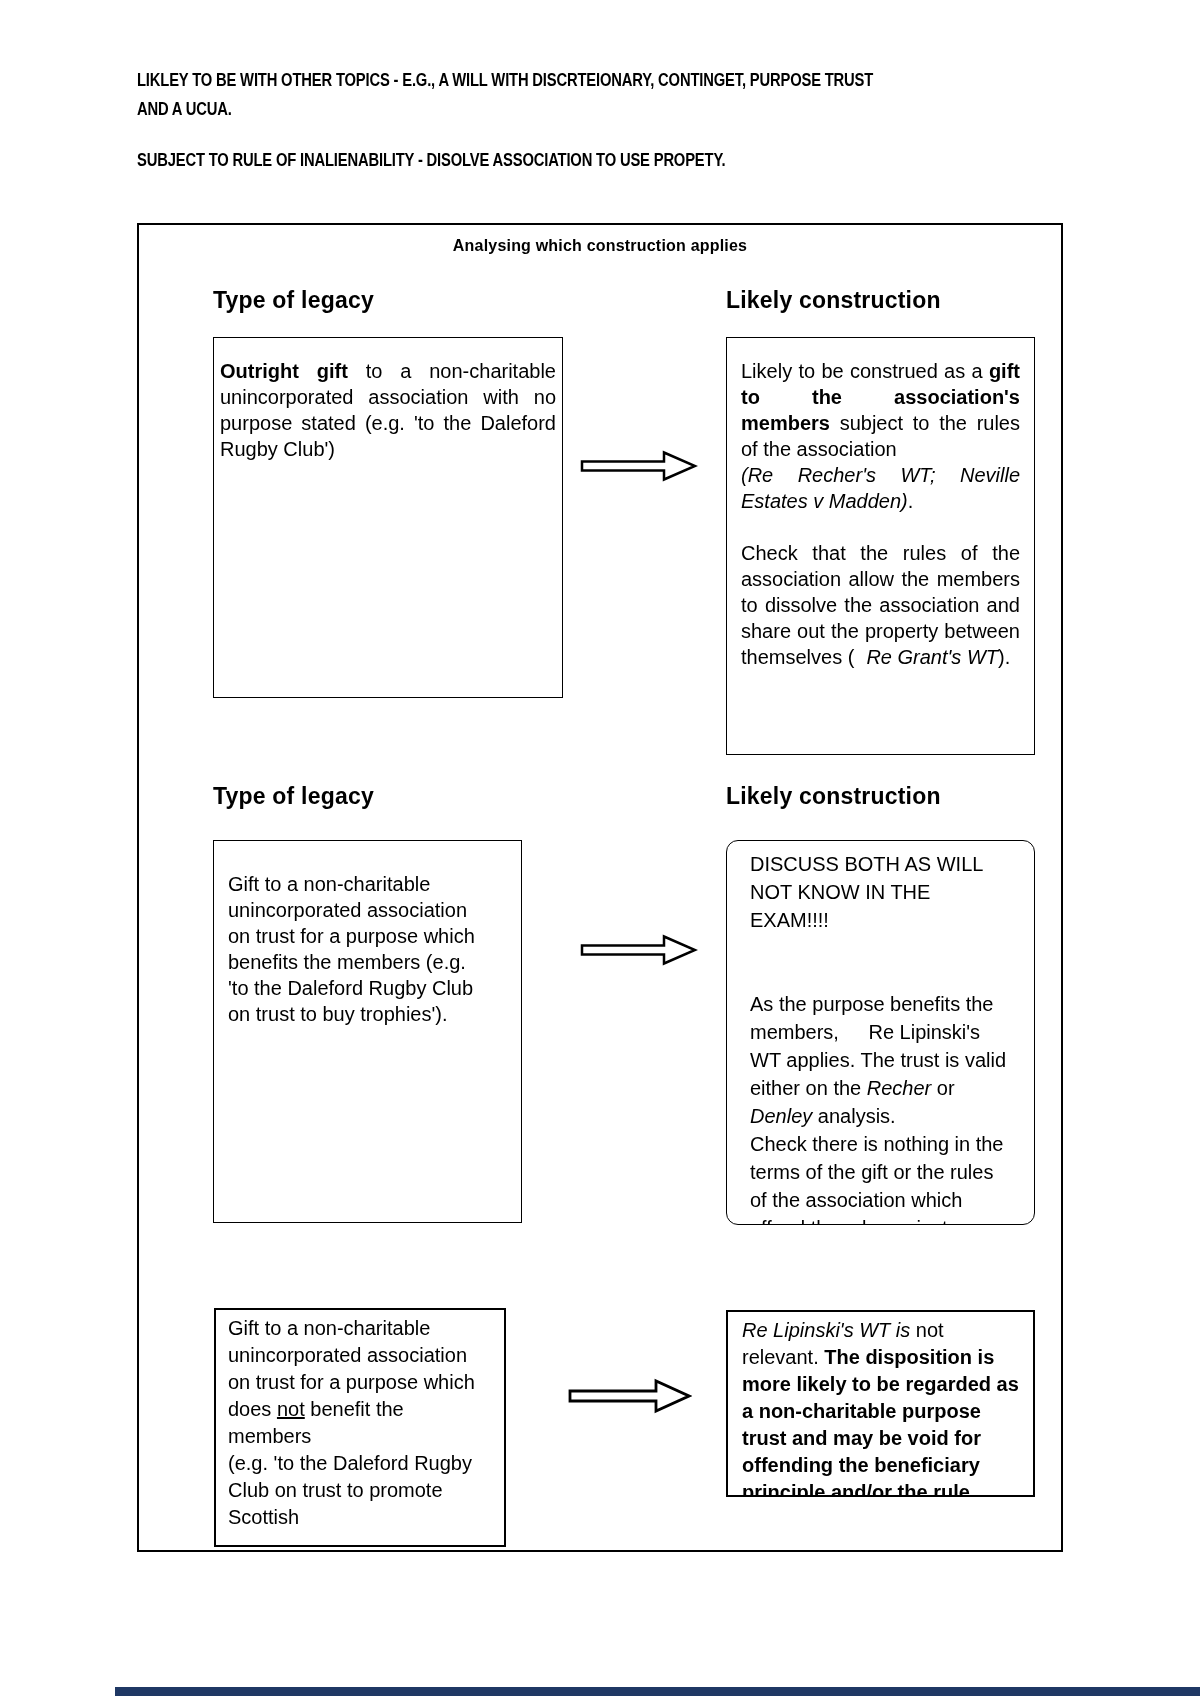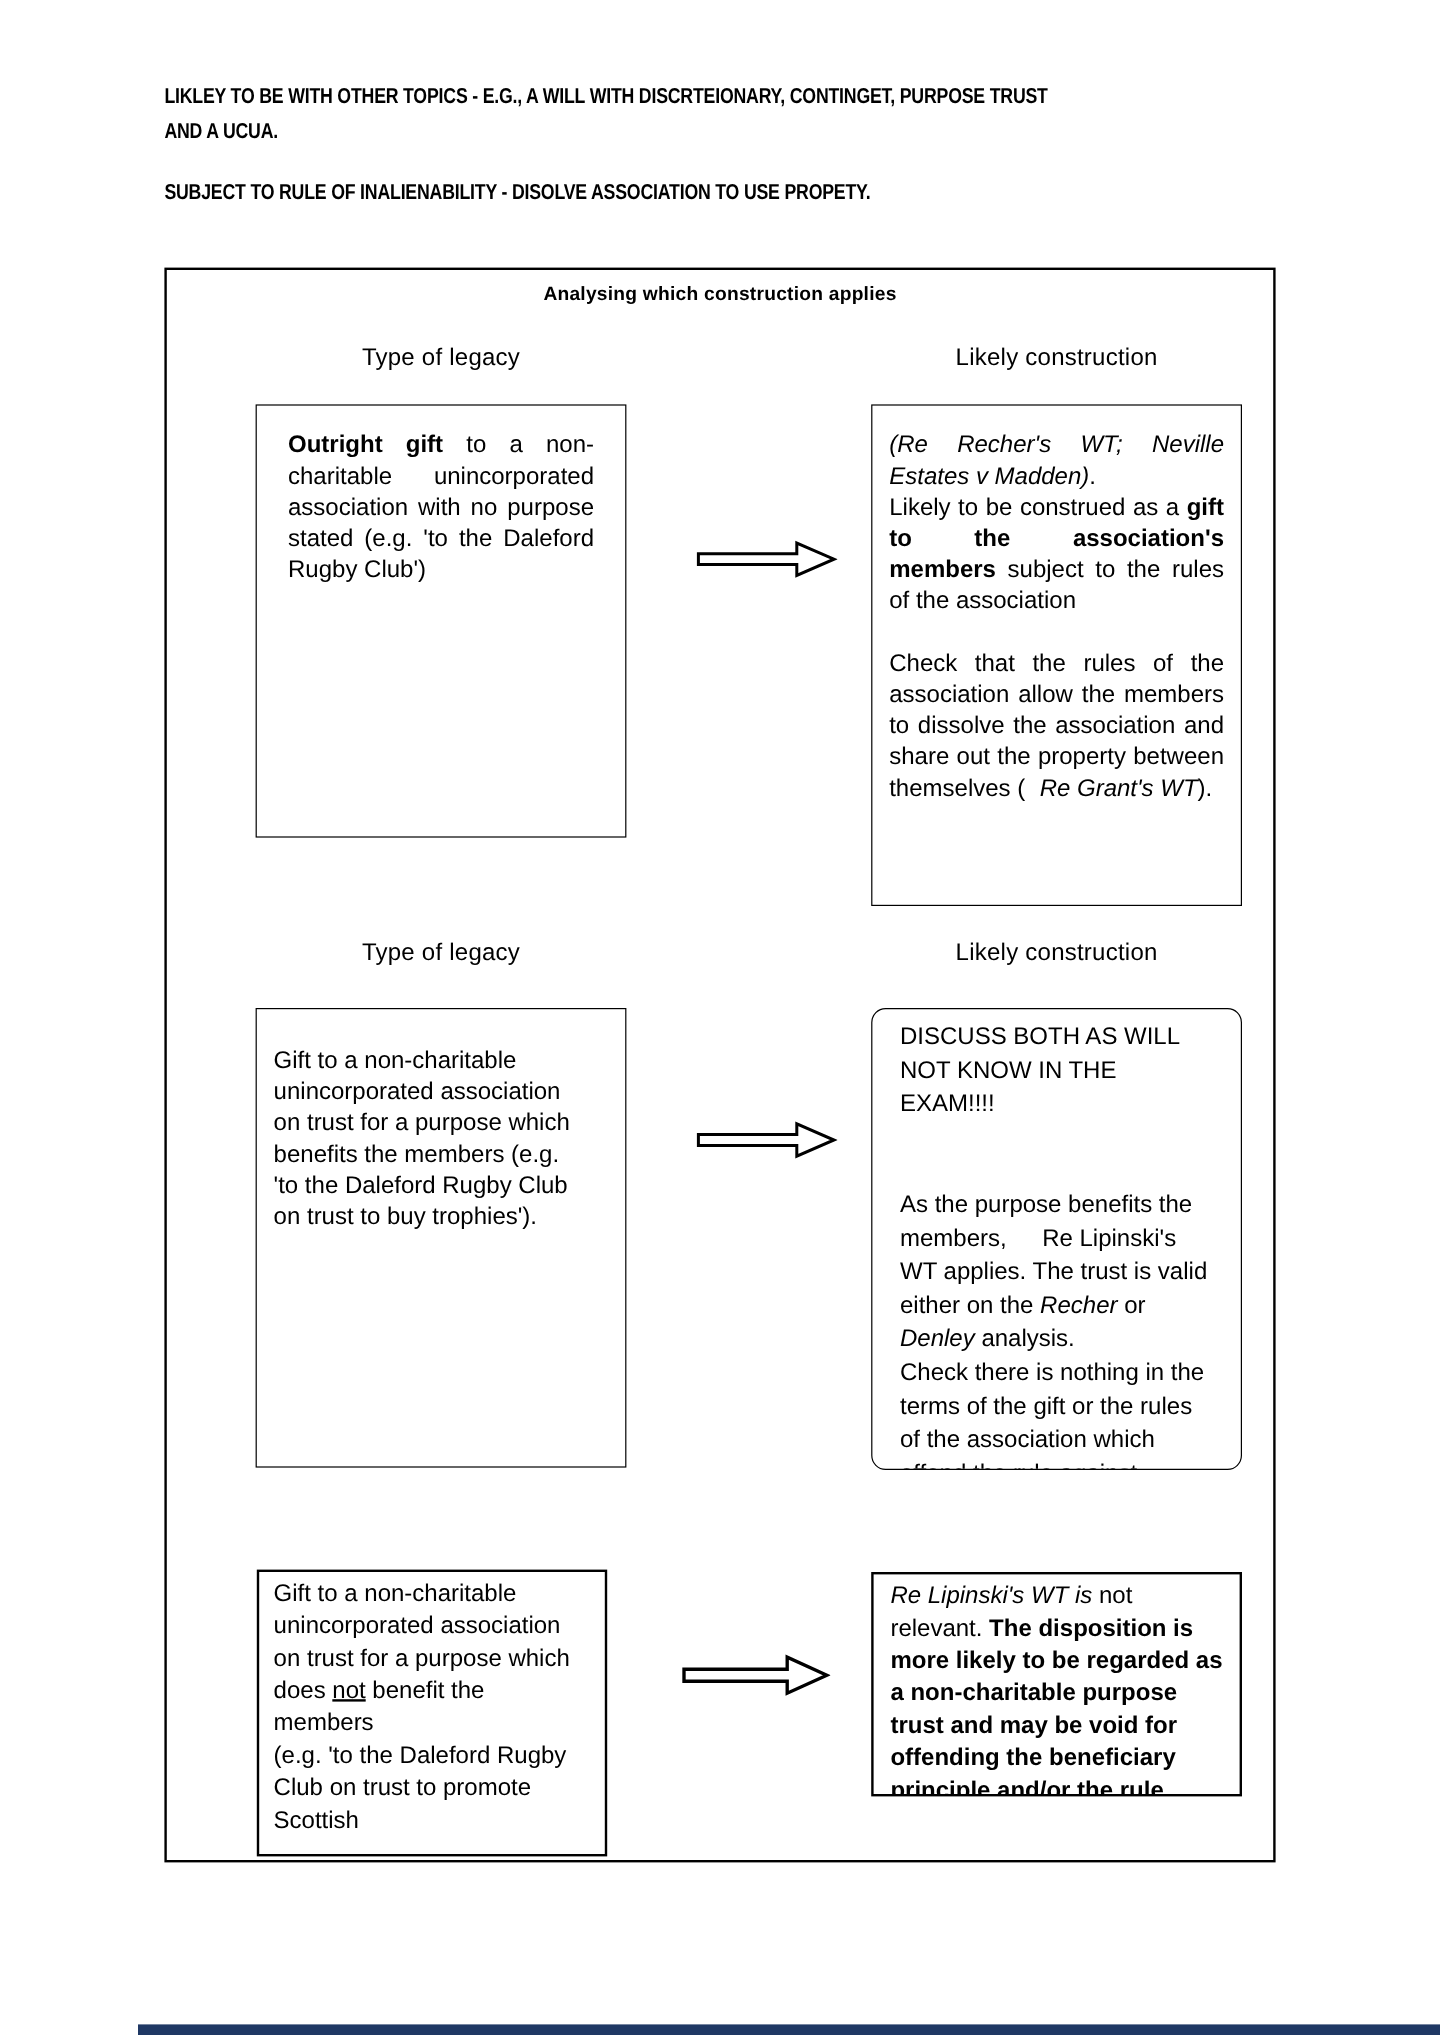--- a/index.html
+++ b/index.html
@@ -13,21 +13,21 @@
     font-size:18px;font-weight:700;line-height:29px;white-space:nowrap;
     letter-spacing:-0.2px;transform:scaleX(0.82);transform-origin:0 0;
   }
   .frame{
     position:absolute;border:1.5px solid #000;box-sizing:border-box;
   }
   .diagram-title{
     position:absolute;text-align:center;font-weight:700;font-size:16px;letter-spacing:0.2px;
   }
   .col-header{
-    position:absolute;text-align:center;font-weight:400;font-size:20px;letter-spacing:0.2px;
+    position:absolute;font-weight:700;font-size:23px;letter-spacing:0.2px;
   }
   .box{
     position:absolute;border:1.5px solid #000;box-sizing:border-box;
     font-size:20px;overflow:hidden;background:#fff;
   }
   .box .rich-para{margin:0;}
   .lh26 .rich-para{line-height:26px;}
   .lh27 .rich-para{line-height:27px;}
   .lh28 .rich-para{line-height:28px;}
   .justify{text-align:justify;}
@@ -46,29 +46,29 @@
   <div>SUBJECT TO RULE OF INALIENABILITY - DISOLVE ASSOCIATION TO USE PROPETY.</div>
 </div>
 
 <div class="frame" style="left:137px;top:223px;width:926px;height:1329px;border-width:2px;"></div>
 
 <div class="diagram-title" style="left:137px;top:237px;width:926px;">Analysing which construction applies</div>
 
 <div class="col-header" style="left:213px;top:287px;width:309px;">Type of legacy</div>
 <div class="col-header" style="left:726px;top:287px;width:309px;">Likely construction</div>
 
-<div class="box lh26 justify" style="left:213px;top:337px;width:309px;height:361px;padding:20px 26px;">
+<div class="box lh26 justify" style="left:213px;top:337px;width:350px;height:361px;padding:20px 6px;">
     <div class="rich-para"><span style="font-weight: 700;">Outright gift</span><span> to a non-charitable unincorporated association with no purpose stated (e.g. 'to the Daleford Rugby Club')</span></div>
   </div>
 <svg class="arrow" style="left:580px;top:450px;" width="118" height="32" viewBox="0 0 118 32">
   <path d="M2 11.5 H84 V2.5 L115 16 L84 29.5 V20.5 H2 Z" fill="#ffffff" stroke="#000000" stroke-width="2.5"></path>
 </svg>
 <div class="box lh26 justify" style="left:726px;top:337px;width:309px;height:418px;padding:20px 14px;">
+    <div class="rich-para"><span>Likely to be construed as a </span><span style="font-weight: 700;">gift to the association's members</span><span> subject to the rules of the association</span></div>
     <div class="rich-para"><span style="font-style: italic;">(Re Recher's WT; Neville Estates v Madden)</span><span>.</span></div>
-    <div class="rich-para"><span>Likely to be construed as a </span><span style="font-weight: 700;">gift to the association's members</span><span> subject to the rules of the association</span></div>
     <div class="rich-para">&nbsp;</div>
     <div class="rich-para"><span>Check that the rules of the association allow the members to dissolve the association and share out the property between themselves (</span><span style="font-style: italic; margin-left: 12px;">Re Grant's WT</span><span>).</span></div>
   </div>
 
 <div class="col-header" style="left:213px;top:783px;width:309px;">Type of legacy</div>
 <div class="col-header" style="left:726px;top:783px;width:309px;">Likely construction</div>
 
 <div class="box lh26" style="left:213px;top:840px;width:309px;height:383px;padding:30px 30px 0 14px;">
     <div class="rich-para"><span>Gift to a non-charitable unincorporated association on trust for a purpose which benefits the members (e.g. 'to the Daleford Rugby Club on trust to buy trophies').</span></div>
   </div>

